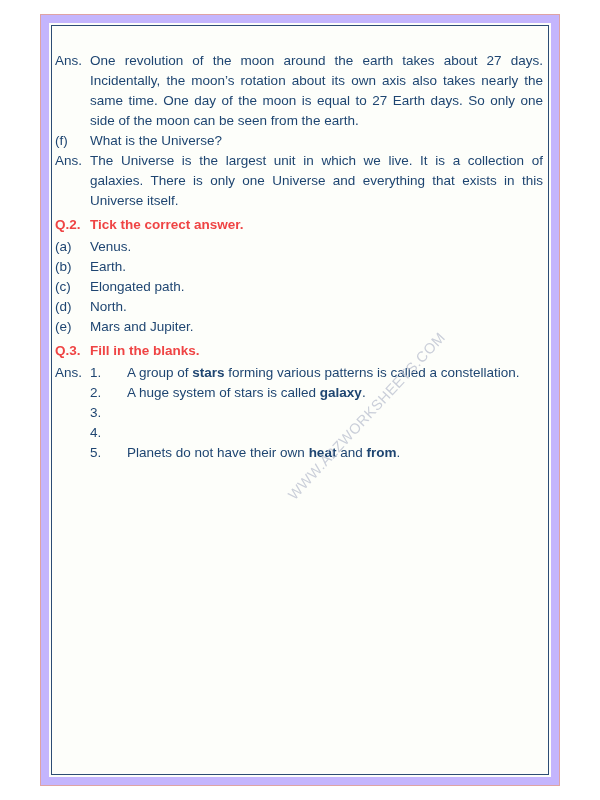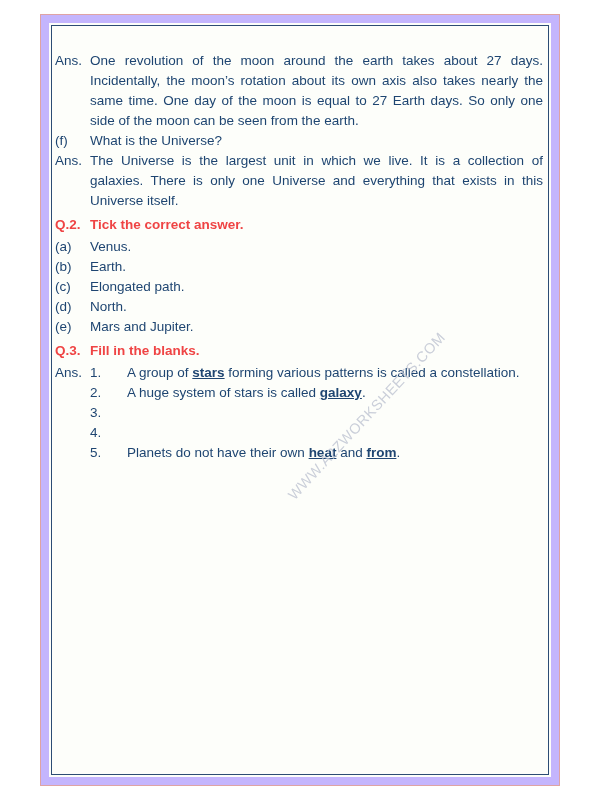--- a/index.html
+++ b/index.html
@@ -32,21 +32,21 @@
     color:#1e4571;
     font-size:13.5px;
     line-height:20px;
   }
   .row { display:flex; align-items:flex-start; }
   .row .label { flex:0 0 35px; }
   .row .num   { flex:0 0 37px; }
   .row .text  { flex:1 1 auto; min-width:0; }
   .row.justify .text { text-align:justify; }
   .row.heading { font-weight:bold; color:#ef4444; margin:4px 0 2px 0; }
-  .text b { font-weight:bold;text-decoration:underline; }
+  .text b { font-weight:bold; }
   .watermark {
     position:absolute;
     left:209px; top:387px;
     width:215px; height:20px;
     text-align:center;
     white-space:nowrap;
     transform:rotate(-47deg);
     transform-origin:50% 50%;
     color:#c2c7d4;
     opacity:0.85;

